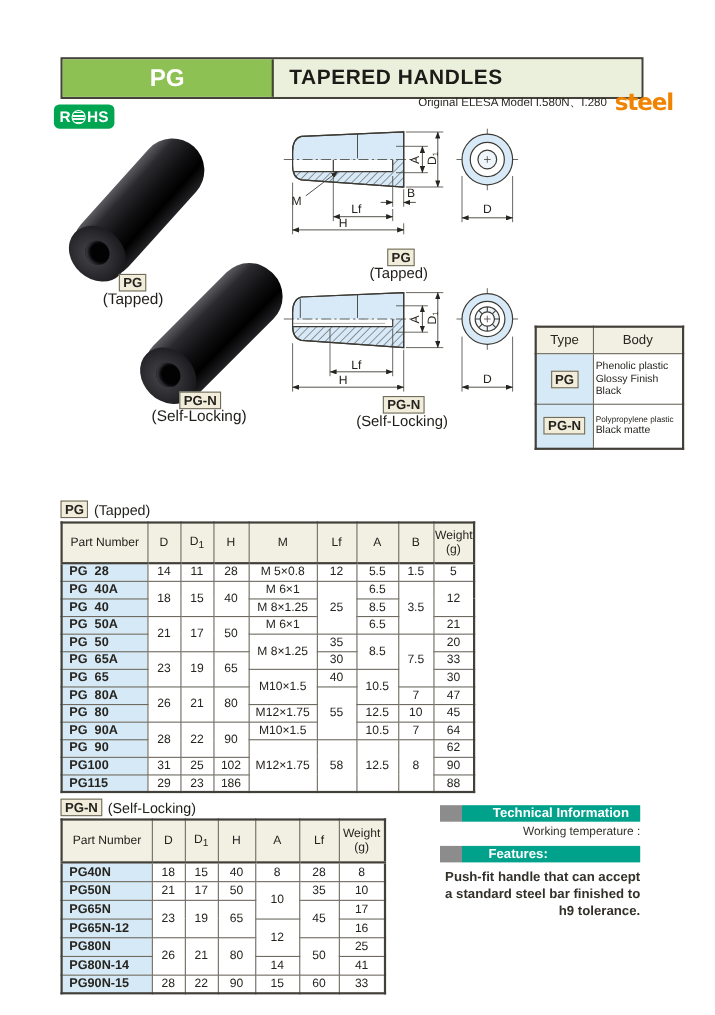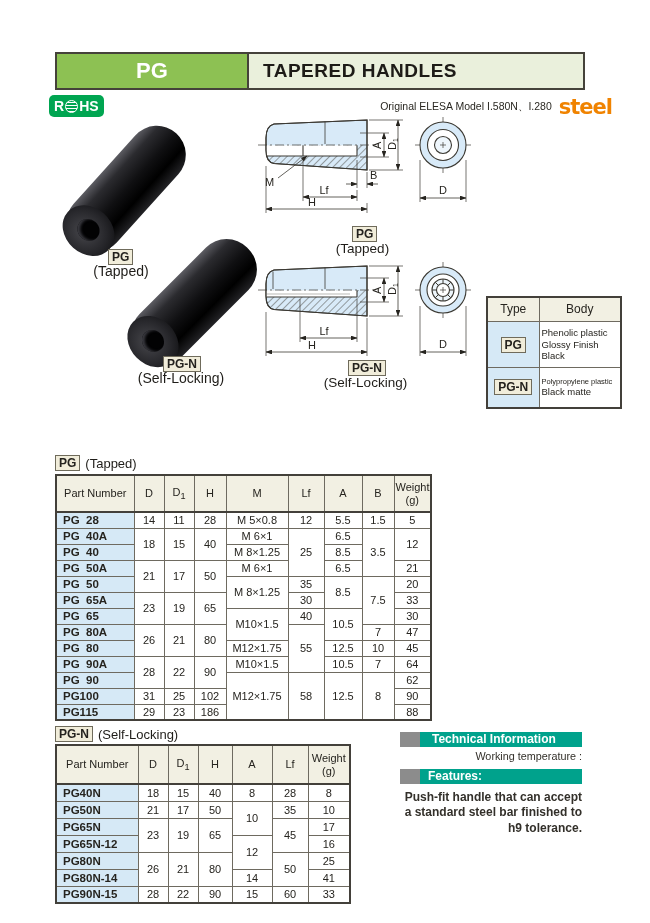--- a/index.html
+++ b/index.html
@@ -12,21 +12,21 @@
   .header-code{width:190px;background:#8dc153;color:#fff;font-weight:bold;font-size:22px;
                display:flex;align-items:center;justify-content:center;border-right:2px solid #45423a;}
   .header-title{flex:1;background:#eaf0dc;display:flex;align-items:center;
                 font-weight:bold;font-size:19px;color:#1d1b17;padding-left:14px;letter-spacing:.5px;}
 
   
   .rohs{position:absolute;left:49px;top:95px;height:22px;background:#00a551;border-radius:5px;
         color:#fff;font-weight:bold;font-size:14px;display:flex;align-items:center;padding:0 5px;gap:1px;}
   .rohs .globe{width:11px;height:11px;border-radius:50%;background:
       repeating-linear-gradient(0deg,#fff 0 1.5px,#00a551 1.5px 3px);border:1px solid #fff;}
-  .origline{position:absolute;left:260px;top:94px;width:352px;height:26px;
+  .origline{position:absolute;left:260px;top:80px;width:352px;height:26px;
             display:flex;justify-content:flex-end;align-items:center;gap:7px;}
   .origtext{font-size:10.5px;color:#2a2822;}
   .elesa{color:#f08300;font-weight:bold;font-size:21px;letter-spacing:-1px;font-family:"DejaVu Sans",sans-serif;}
 
   
   .handle{position:absolute;}
   .h1{left:51px;top:160px;width:150px;height:58px;transform:rotate(-48deg);}
   .h2{left:118px;top:272px;width:152px;height:60px;transform:rotate(-45deg);}
   .h-body{position:absolute;left:0;top:0;right:0;bottom:0;border-radius:29px;
      background:linear-gradient(to bottom,#5c5c62,#2b2b2f 20%,#101012 50%,#000 76%,#232326 100%);}
@@ -70,21 +70,21 @@
   #type-table td{vertical-align:middle;}
   #type-table td.typ{background:#d6e9f6;text-align:center;}
   #type-table td.bod{text-align:left;padding:1px 2px;font-size:9.5px;line-height:1.22;white-space:pre-line;}
   #type-table .tiny{font-size:7.5px;display:block;}
   #type-table tr.r1{height:46px;} #type-table tr.r2{height:40px;}
 
   
   .tech{position:absolute;left:400px;top:732px;width:182px;}
   .tbar{display:flex;height:15px;margin-bottom:3px;}
   .tbar .gray{width:20px;background:#8c8c8c;}
-  .tbar .teal{flex:1;background:#00a28c;color:#fff;font-weight:bold;font-size:12px;line-height:15px;padding-left:12px;}
+  .tbar .teal{flex:1;background:#00a28c;color:#fff;font-weight:bold;font-size:12px;line-height:15px;padding-left:28px;}
   .tline{font-size:10.8px;line-height:13.5px;color:#33302a;text-align:right;}
   .feat{font-size:12px;font-weight:bold;line-height:1.32;color:#33302a;margin-top:6px;text-align:right;}
 </style>
 </head>
 <body>
 
 <div class="header-bar">
   <div class="header-code">PG</div>
   <div class="header-title">TAPERED HANDLES</div>
 </div>
@@ -499,16 +499,16 @@
   </table>
 
 <div class="tech">
   <div class="tbar">
     <div class="gray"></div>
     <div class="teal">Technical Information</div>
   </div>
   <div class="tline">Working temperature :</div>
   <div class="tbar" style="margin-top:5px">
     <div class="gray"></div>
-    <div class="teal" style="padding-left:8px">Features:</div>
+    <div class="teal" style="padding-left:24px">Features:</div>
   </div>
   <div class="feat">Push-fit handle that can accept a standard steel bar finished to h9 tolerance.</div>
 </div>
 
 </body></html>

